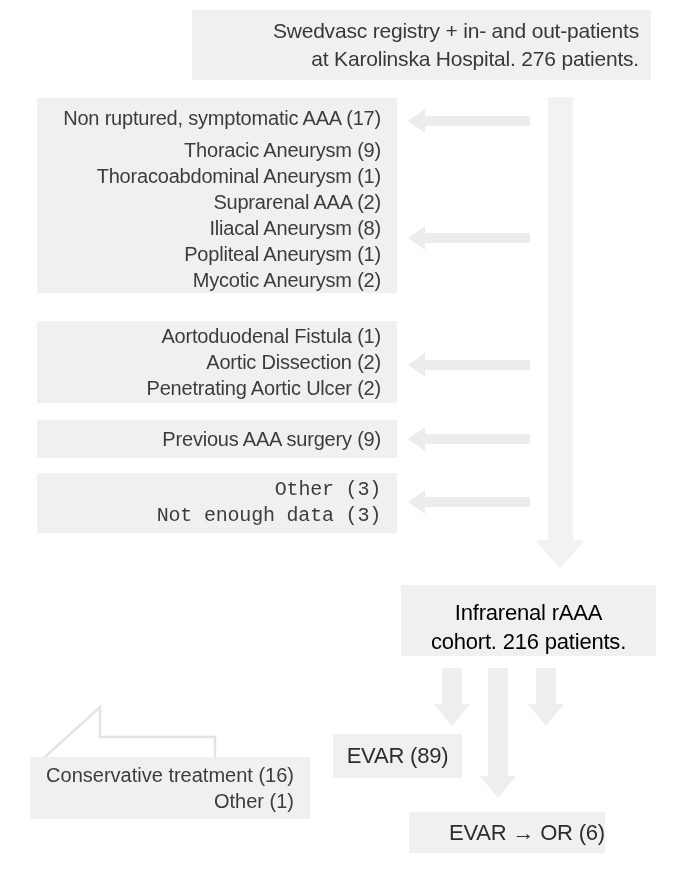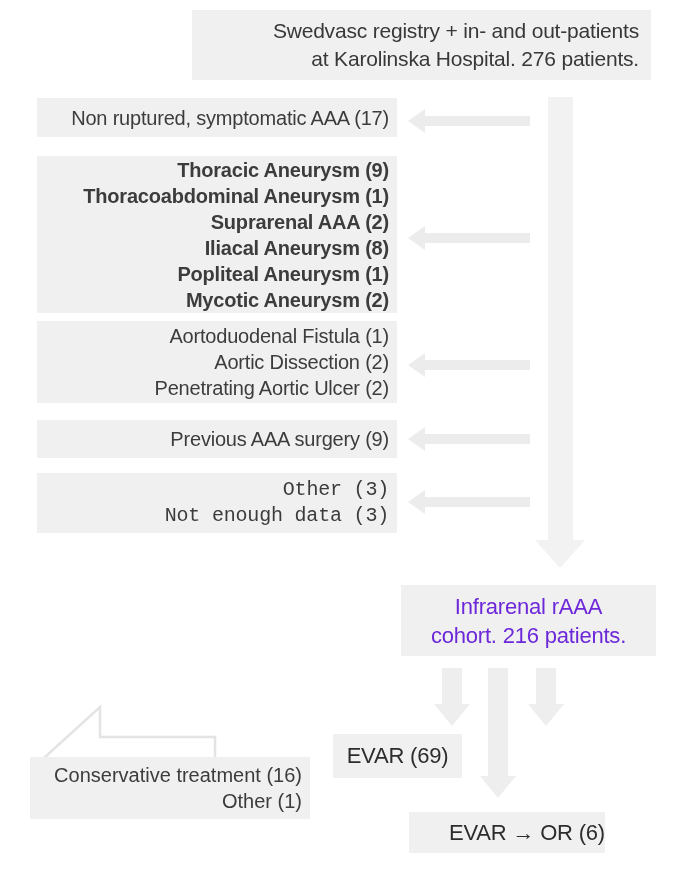--- a/index.html
+++ b/index.html
@@ -11,26 +11,26 @@
     --ink:#3c3c3c;
     --ink-dark:#2d2d2d;
   }
   html,body{margin:0;padding:0;background:#ffffff;}
   .canvas{
     position:relative;width:685px;height:878px;background:#ffffff;overflow:hidden;
     font-family:"Liberation Sans","DejaVu Sans",sans-serif;color:var(--ink);
   }
   .gbox{position:absolute;background:var(--box);display:flex;flex-direction:column;justify-content:center;box-sizing:border-box;}
   .gbox .txt{white-space:pre-line;}
-  .right-al{align-items:flex-end;text-align:right;padding-right:8px;}
+  .right-al{align-items:flex-end;text-align:right;padding-right:16px;}
   .center-al{align-items:center;text-align:center;}
 
   
   .f21{font-size:21px;line-height:28px;letter-spacing:-0.2px;color:#383838;}
-  .f22{font-size:22px;line-height:29px;letter-spacing:-0.2px;color:#6d28d9;}
+  .f22{font-size:22px;line-height:29px;letter-spacing:-0.2px;color:#000000;justify-content:flex-end;}
   
   .f20{font-size:20px;line-height:26px;letter-spacing:-0.2px;color:var(--ink);}
   
   .treat{font-size:22px;line-height:26px;letter-spacing:-0.2px;color:var(--ink-dark);}
 
   
   .h-arrow{position:absolute;left:408px;width:122px;height:24px;}
   .h-arrow .head{position:absolute;left:0;top:0;width:0;height:0;
     border-top:12px solid transparent;border-bottom:12px solid transparent;
     border-right:17px solid var(--h-arrow);}
@@ -86,21 +86,21 @@
 
   <div class="gbox right-al f21" style="left:192px;top:10px;width:459px;height:70px;padding-right:12px;">
     <span class="txt">Swedvasc registry + in- and out-patients
 at Karolinska Hospital. 276 patients.</span>
   </div>
 
   <div class="gbox right-al f20" style="left:37px;top:98px;width:360px;height:39px;">
     <span class="txt">Non ruptured, symptomatic AAA (17)</span>
   </div>
 
-  <div class="gbox right-al f20" style="left:37px;top:156px;width:360px;height:157px;font-weight:bold;">
+  <div class="gbox right-al f20" style="left:37px;top:136px;width:360px;height:157px;">
     <span class="txt">Thoracic Aneurysm (9)
 Thoracoabdominal Aneurysm (1)
 Suprarenal AAA (2)
 Iliacal Aneurysm (8)
 Popliteal Aneurysm (1)
 Mycotic Aneurysm (2)</span>
   </div>
 
   <div class="gbox right-al f20" style="left:37px;top:321px;width:360px;height:82px;">
     <span class="txt">Aortoduodenal Fistula (1)
@@ -138,21 +138,21 @@
   <svg class="outline-arrow-svg" width="180" height="112" viewBox="0 0 180 112">
     <polygon points="5,55 60,5 60,35 175,35 175,75 60,75 60,105" fill="#ffffff" stroke="#e4e4e4" stroke-width="2.5"></polygon>
   </svg>
 
   <div class="gbox right-al above" style="left:30px;top:728px;width:280px;height:62px;font-size:20px;line-height:26px;color:var(--ink);">
     <span class="txt">Conservative treatment (16)
 Other (1)</span>
   </div>
 
   <div class="gbox center-al treat" style="left:333px;top:734px;width:129px;height:44px;">
-    <span class="txt">EVAR (69)</span>
+    <span class="txt">EVAR (89)</span>
   </div>
 
 
   <div class="gbox center-al treat" style="left:409px;top:812px;width:196px;height:41px;padding-left:40px;">
     <span class="txt">EVAR → OR (6)</span>
   </div>
 
 </div>
 
 </body></html>

